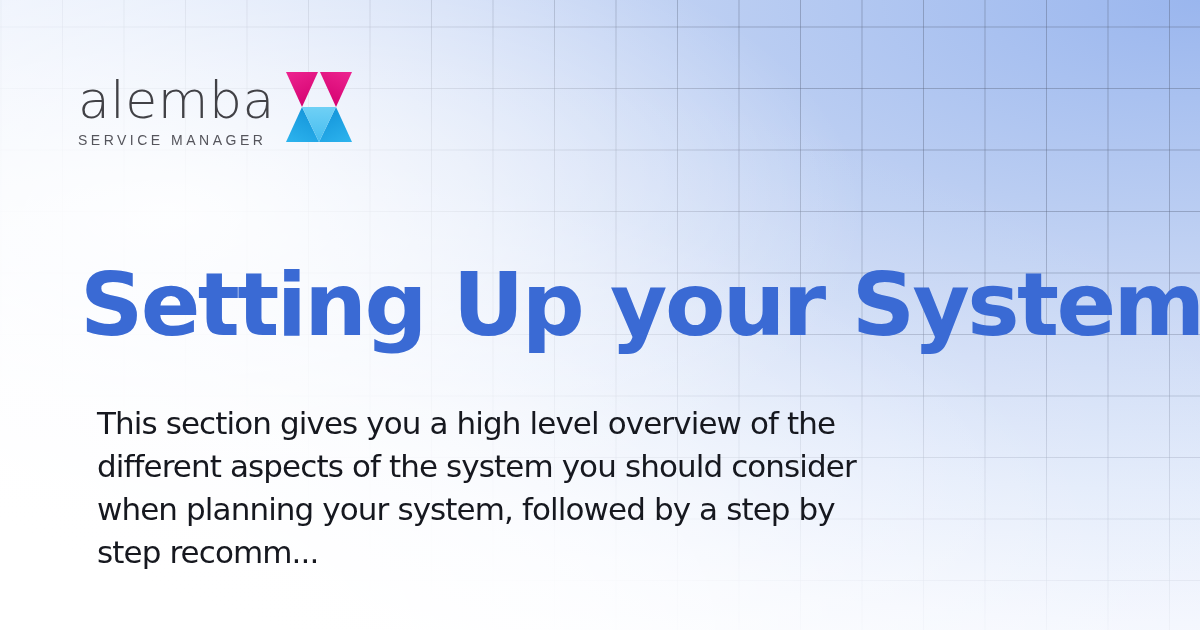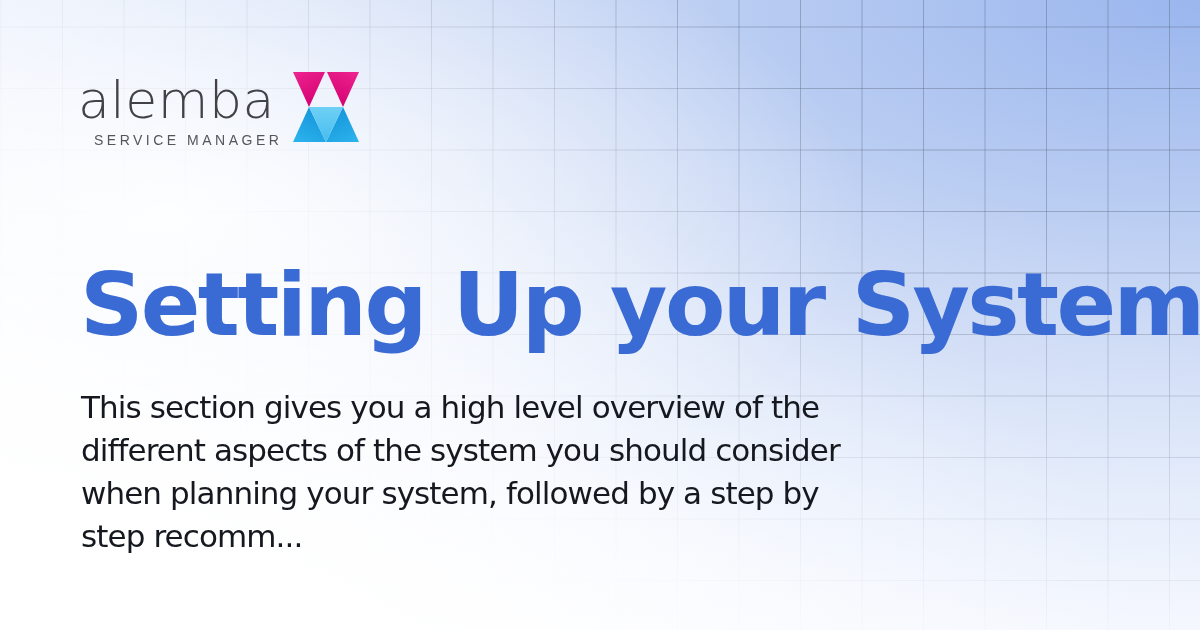--- a/index.html
+++ b/index.html
@@ -121,21 +121,20 @@
   .logo-tagline {
     display: block;
     margin-top: 7px;
     font-family: "Liberation Sans", sans-serif;
     font-size: 14px;
     font-weight: 400;
     line-height: 1;
     letter-spacing: 3.5px;
     color: #55555c;
     white-space: nowrap;
-    margin-left: 16px;
   }
 
   .logo-mark {
     display: block;
     width: 68px;
     height: 78px;
     margin-left: 10px;
     margin-top: -4px;
   }
 
@@ -152,21 +151,21 @@
     line-height: 1.05;
     color: #3a6ad4;
     white-space: nowrap;
   }
 
   
   .body-copy {
     position: absolute;
     left: 81px;
     top: 386px;
-    margin: 0;
+    margin: 16px;
     width: 800px;
     font-family: "DejaVu Sans", sans-serif;
     font-size: 31px;
     font-weight: 400;
     letter-spacing: -0.9px;
     line-height: 43px;
     color: #16181f;
   }
 </style>
 </head>

